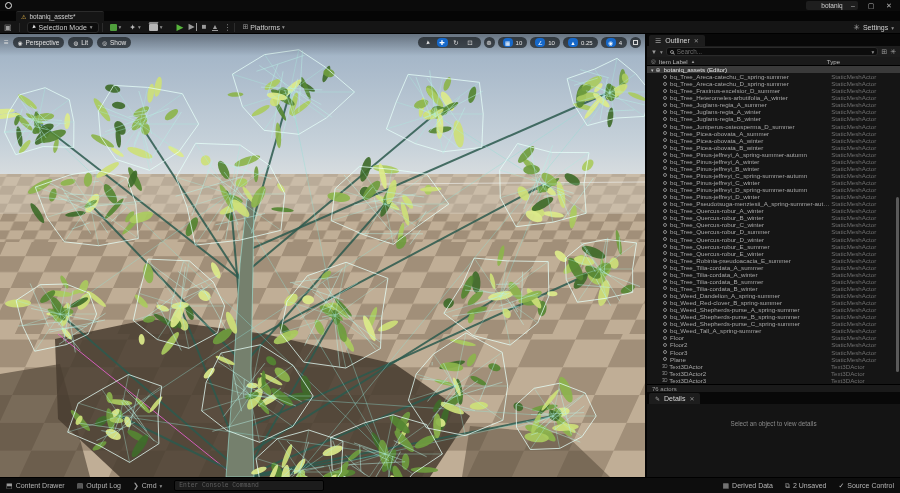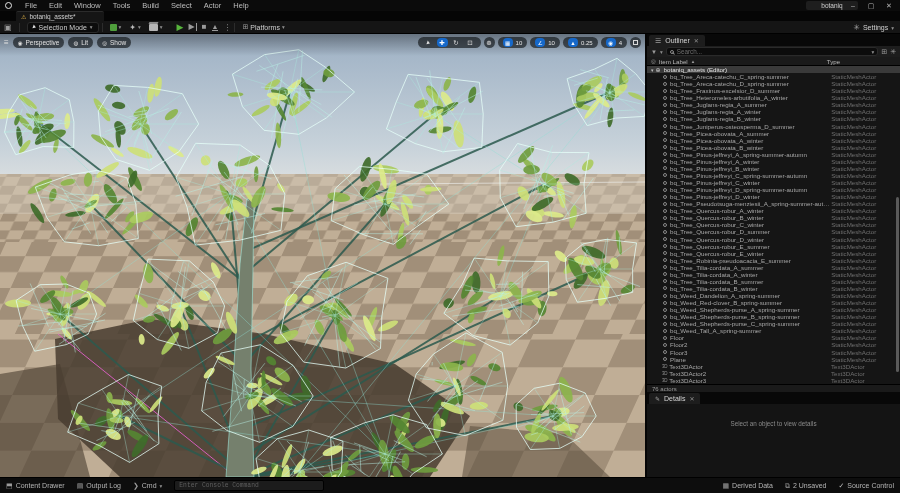--- a/index.html
+++ b/index.html
@@ -112,30 +112,20 @@
   .checkmark { color:#bdbdbd; font-size:7px; }
 </style>
 </head>
 <body>
 
 <div class="app">
 
   <div class="titlebar">
     <div class="ue-logo">
         <span class="ring"></span>
-      </div>
-    <div class="menus" id="menubar">
-        <div class="menu-item">File</div>
-        <div class="menu-item">Edit</div>
-        <div class="menu-item">Window</div>
-        <div class="menu-item">Tools</div>
-        <div class="menu-item">Build</div>
-        <div class="menu-item">Select</div>
-        <div class="menu-item">Actor</div>
-        <div class="menu-item">Help</div>
       </div>
     <div class="title-pill">botaniq</div>
     <div class="win-btns">
       <span class="win-btn">–</span>
       <span class="win-btn">▢</span>
       <span class="win-btn">✕</span>
     </div>
   </div>
 
   <div class="tabbar">

